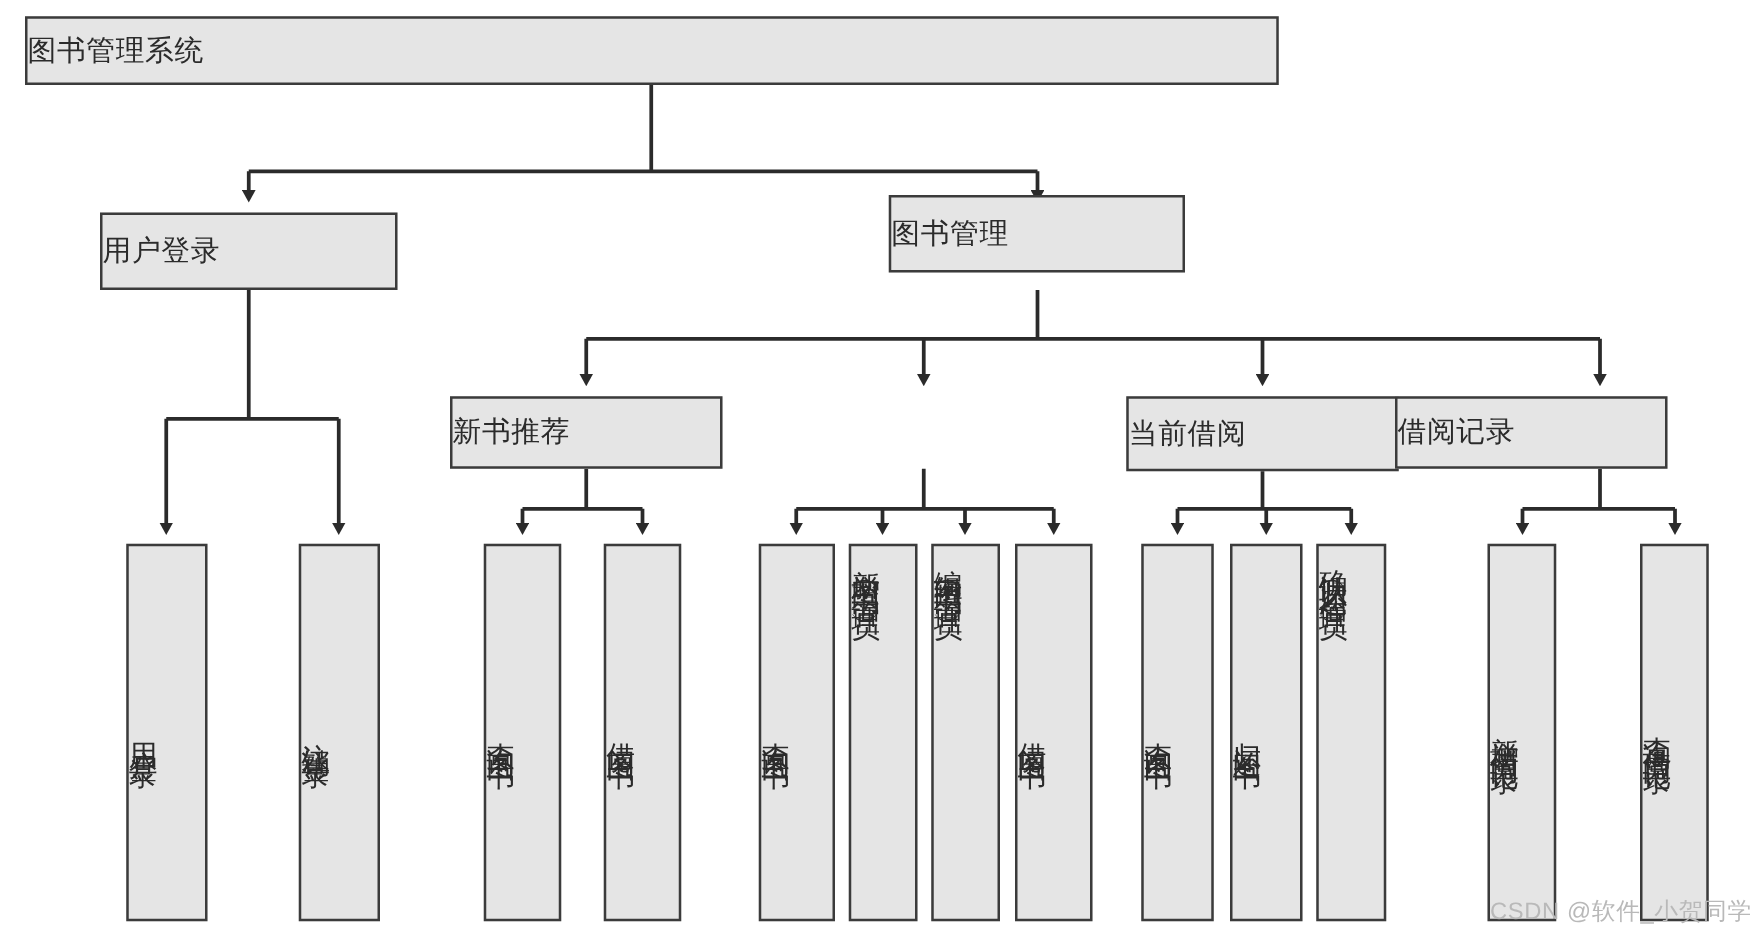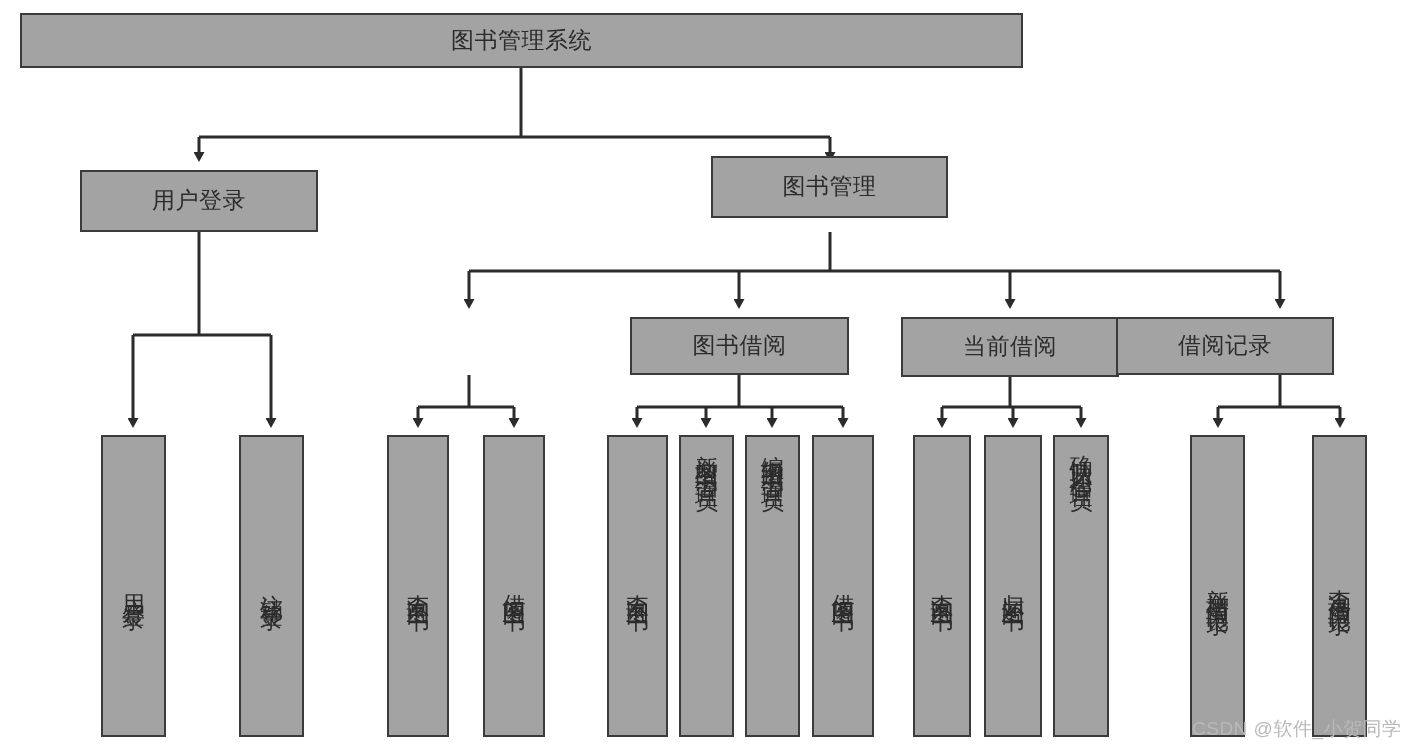--- a/index.html
+++ b/index.html
@@ -26,24 +26,23 @@
     left: 0;
     top: 0;
     width: 1405px;
     height: 747px;
     display: block;
   }
   .node-box {
     position: absolute;
     box-sizing: border-box;
     border: 2.5px solid #3b3b3b;
-    background: #a3a3a3;
+    background: #e5e5e5;
     display: flex;
     align-items: center;
-    justify-content: center;
     overflow: hidden;
   }
   .node-label-h {
     font-size: 23px;
     color: #2b2b2b;
     line-height: 1.1;
     white-space: nowrap;
     letter-spacing: 0.5px;
   }
   .node-label-v {
@@ -131,24 +130,24 @@
   </div>
 
   <div class="node-box" style="left:80px; top:170px; width:238px; height:62px;">
     <span class="node-label-h">用户登录</span>
   </div>
 
   <div class="node-box" style="left:711px; top:156px; width:237px; height:62px;">
     <span class="node-label-h">图书管理</span>
   </div>
 
-
-  <div class="node-box" style="left:630px; top:317px; width:219px; height:58px;">
-    <span class="node-label-h">图书借阅</span>
-  </div>
+  <div class="node-box" style="left:360px; top:317px; width:218px; height:58px;">
+    <span class="node-label-h">新书推荐</span>
+  </div>
+
 
   <div class="node-box" style="left:901px; top:317px; width:218px; height:60px;">
     <span class="node-label-h">当前借阅</span>
   </div>
 
   <div class="node-box" style="left:1116px; top:317px; width:218px; height:58px;">
     <span class="node-label-h">借阅记录</span>
   </div>
 
   <div class="node-box leaf-box align-center" style="left:101px; top:435px; width:65px; height:302px;">

